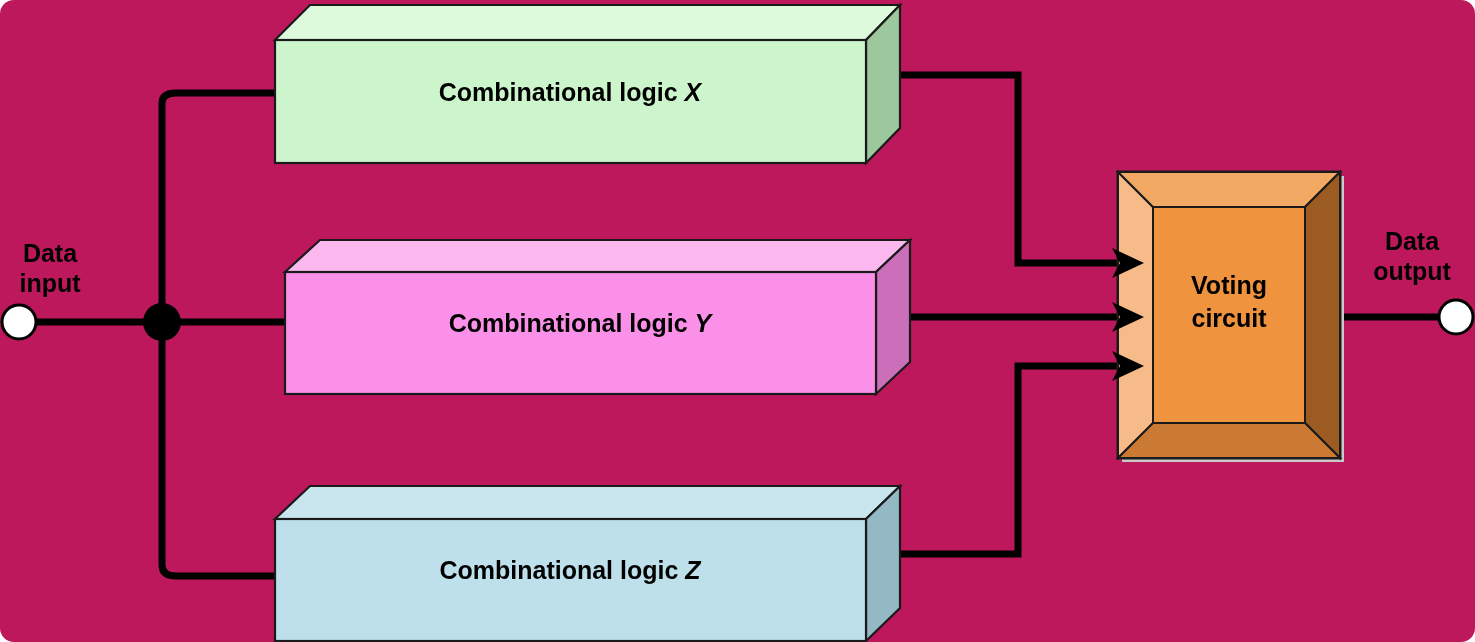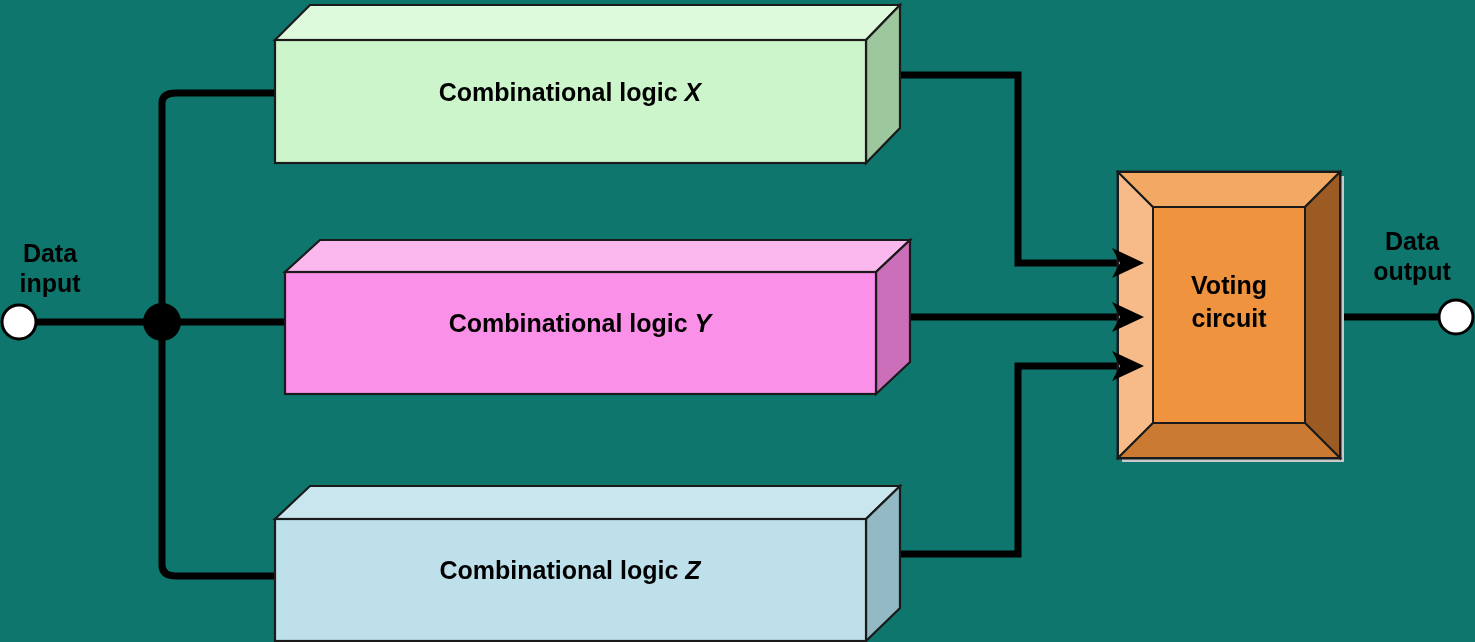--- a/index.html
+++ b/index.html
@@ -7,22 +7,23 @@
     padding: 0;
     background: #ffffff;
   }
   body {
     font-family: "Liberation Sans", sans-serif;
   }
   #canvas {
     position: relative;
     width: 1475px;
     height: 642px;
-    background: #0f766e;
+    background: #be185d;
     overflow: hidden;
+    border-radius: 14px;
   }
   #diagram-svg {
     position: absolute;
     left: 0;
     top: 0;
     width: 1475px;
     height: 642px;
   }
   .blk-label {
     font-family: "Liberation Sans", sans-serif;

